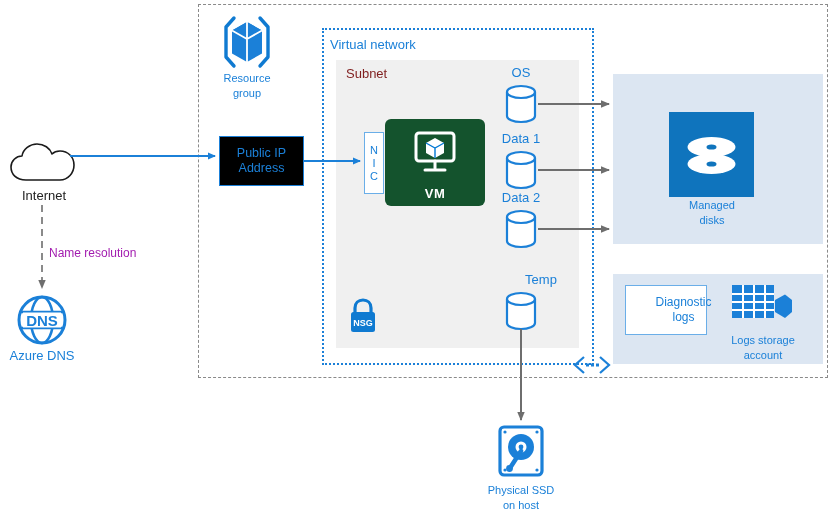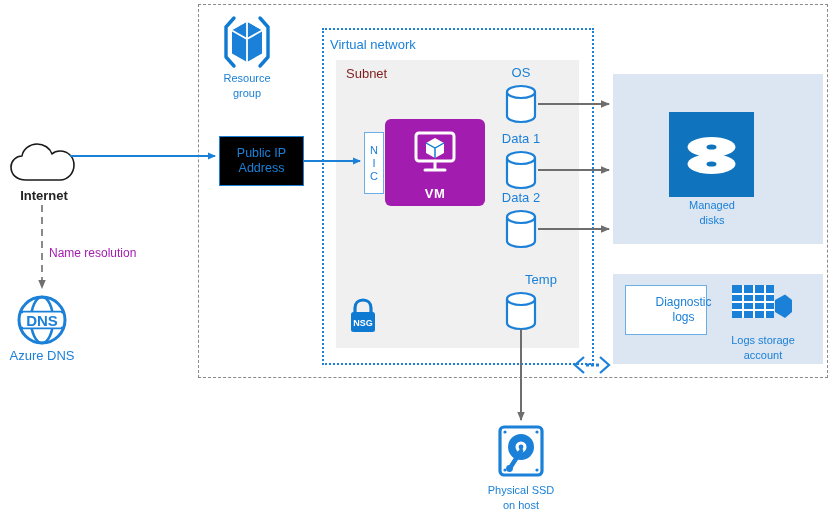--- a/index.html
+++ b/index.html
@@ -1,20 +1,20 @@
 <!DOCTYPE html>
 <html><head>
 <meta charset="utf-8">
 <style>
   html,body{margin:0;padding:0;background:#ffffff;}
   body{width:831px;height:523px;position:relative;overflow:hidden;
        font-family:"Liberation Sans","DejaVu Sans",sans-serif;}
   .abs{position:absolute;}
   .lbl{color:#1b80d8;font-size:13px;line-height:15px;text-align:center;white-space:pre-line;}
-  .lbl-dark{color:#222;font-size:13px;line-height:15px;text-align:center;font-weight:bold;}
+  .lbl-dark{color:#222;font-size:13px;line-height:15px;text-align:center;}
   .lbl-gray{color:#a21caf;font-size:12px;line-height:14px;}
 
   
   #rg-boundary{left:198px;top:4px;width:630px;height:374px;
       border:1px dashed #8a8a8a;box-sizing:border-box;}
   #vnet-boundary{left:322px;top:28px;width:272px;height:337px;
       border:2px dotted #1b80d8;box-sizing:border-box;}
   #vnet-title{left:330px;top:37px;font-size:13px;color:#1b80d8;}
   #subnet-box{left:336px;top:60px;width:243px;height:288px;background:#f0f0f0;}
   #subnet-title{left:346px;top:66px;font-size:13px;color:#7f1d1d;}
@@ -25,21 +25,21 @@
       display:flex;align-items:center;justify-content:center;}
   #public-ip .lbl{font-size:12.5px;}
 
   
   #nic-box{left:364px;top:132px;width:20px;height:62px;background:#fff;
       border:1.5px solid #6aaee8;box-sizing:border-box;
       display:flex;align-items:center;justify-content:center;}
   #nic-box .nic-letters{color:#1b80d8;font-size:11px;line-height:13px;text-align:center;}
 
   
-  #vm-box{left:385px;top:119px;width:100px;height:87px;background:#a21caf;
+  #vm-box{left:385px;top:119px;width:100px;height:87px;background:#14532d;
       border-radius:6px;}
   #vm-label{position:absolute;left:0;bottom:5px;width:100%;text-align:center;
       color:#fff;font-size:13px;font-weight:bold;letter-spacing:.5px;}
 
   
   #managed-panel{left:613px;top:74px;width:210px;height:170px;background:#dce6f2;}
   #logs-panel{left:613px;top:274px;width:210px;height:90px;background:#dce6f2;}
   #diag-box{left:625px;top:285px;width:82px;height:50px;background:#fff;
       border:1.5px solid #6aaee8;box-sizing:border-box;
       display:flex;align-items:center;justify-content:center;padding-left:35px;}

